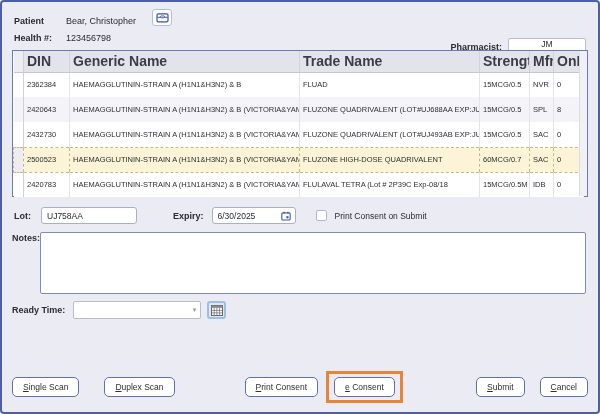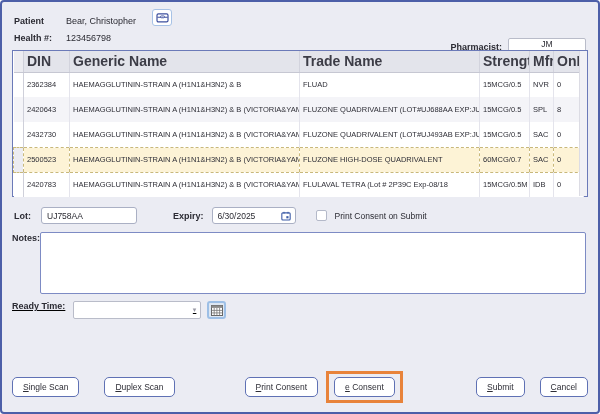--- a/index.html
+++ b/index.html
@@ -74,21 +74,21 @@
 
   
   .notes-row{ display:flex; padding:4px 12px 0 10px; }
   .notes-lbl{ font-weight:bold; font-size:9px; color:#2b2b33; width:28px;
     flex:0 0 28px; padding-top:1px; }
   .notes-area{ flex:1; height:62px; background:#fff; border:1px solid #7d8bc4;
     border-radius:2px; resize:none; font-size:8.5px;
     font-family:"Liberation Sans", sans-serif; }
 
   
-  .ready-row{ display:flex; align-items:flex-start; padding:7px 12px 0 10px;text-decoration:underline; }
+  .ready-row{ display:flex; align-items:center; padding:7px 12px 0 10px; }
   .combo.ready{ width:128px; margin-left:8px; }
   .grid-btn{ width:19px; height:18px; margin-left:6px; background:#dde7f3;
     border:2px solid #9dbfe6; border-radius:3px; display:flex; align-items:center;
     justify-content:center; cursor:pointer; }
 
   
   .footer{ margin-top:auto; display:flex; align-items:center; padding:0 10px 9px 10px; }
   .btn{ background:#fff; border:1px solid #5f71b4; border-radius:5px;
     color:#2e2e36; padding:0 10px; height:20px; display:flex; align-items:center;
     cursor:pointer; }

